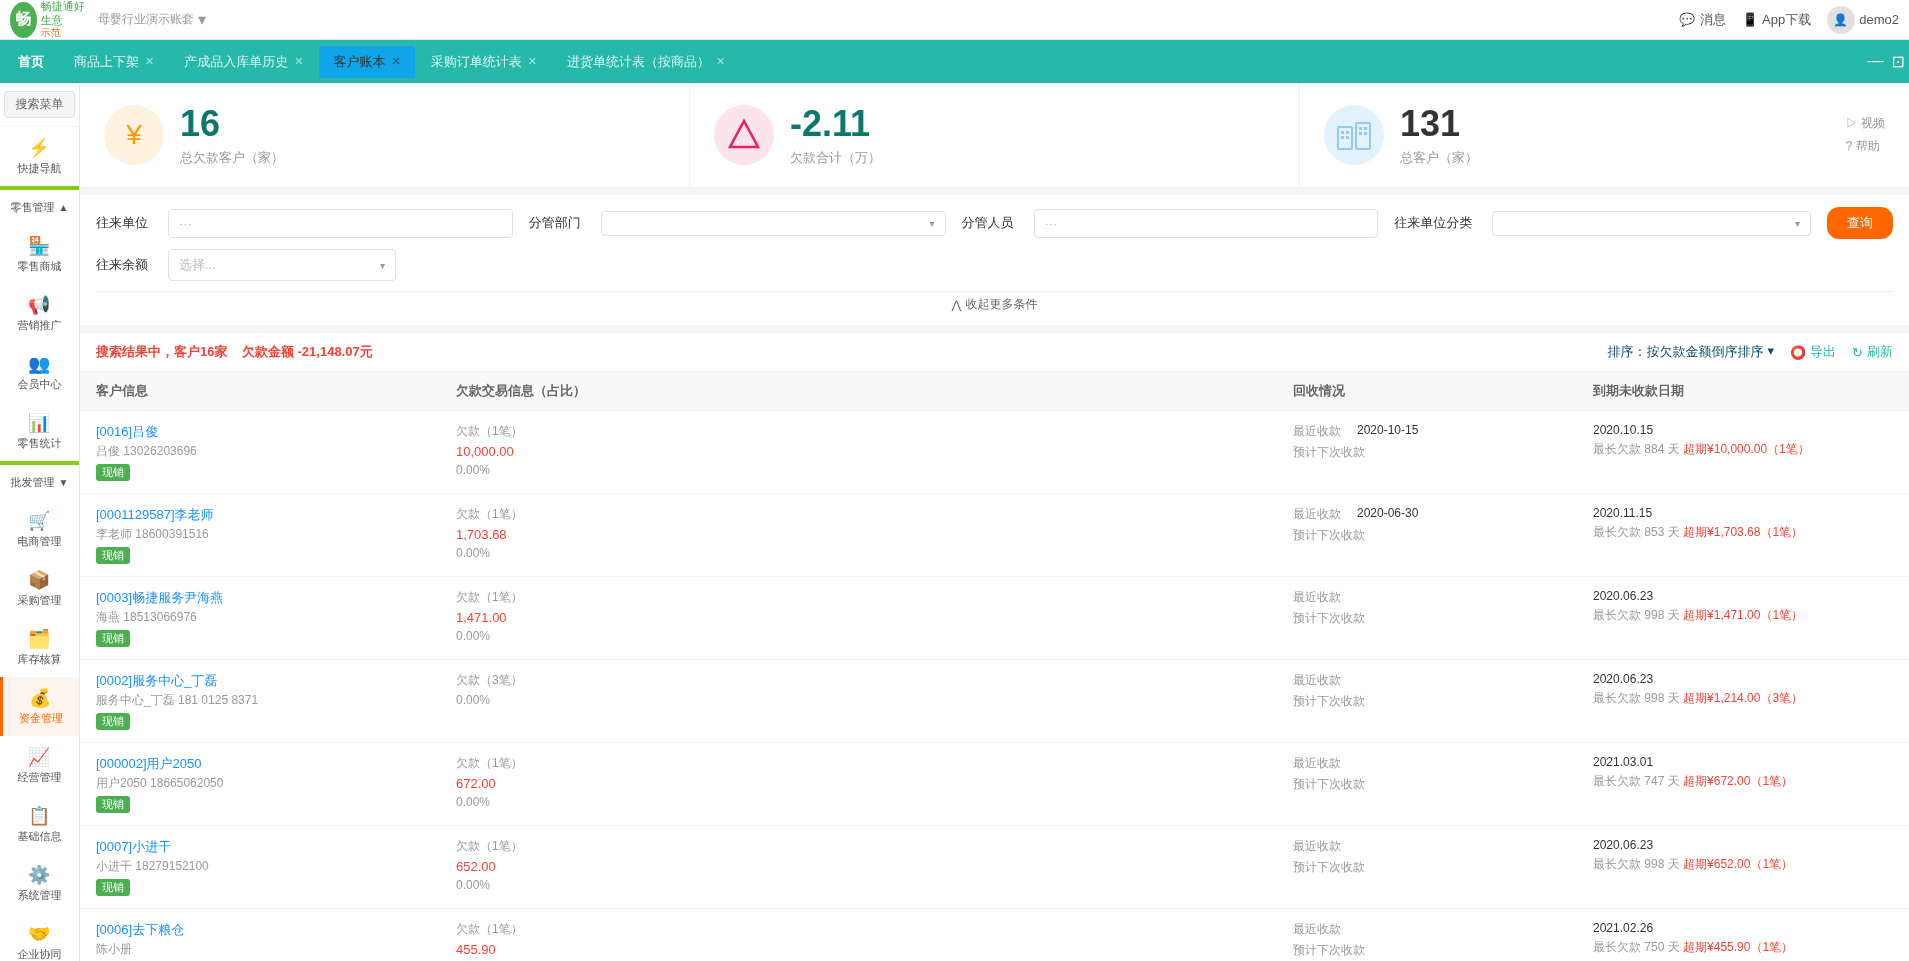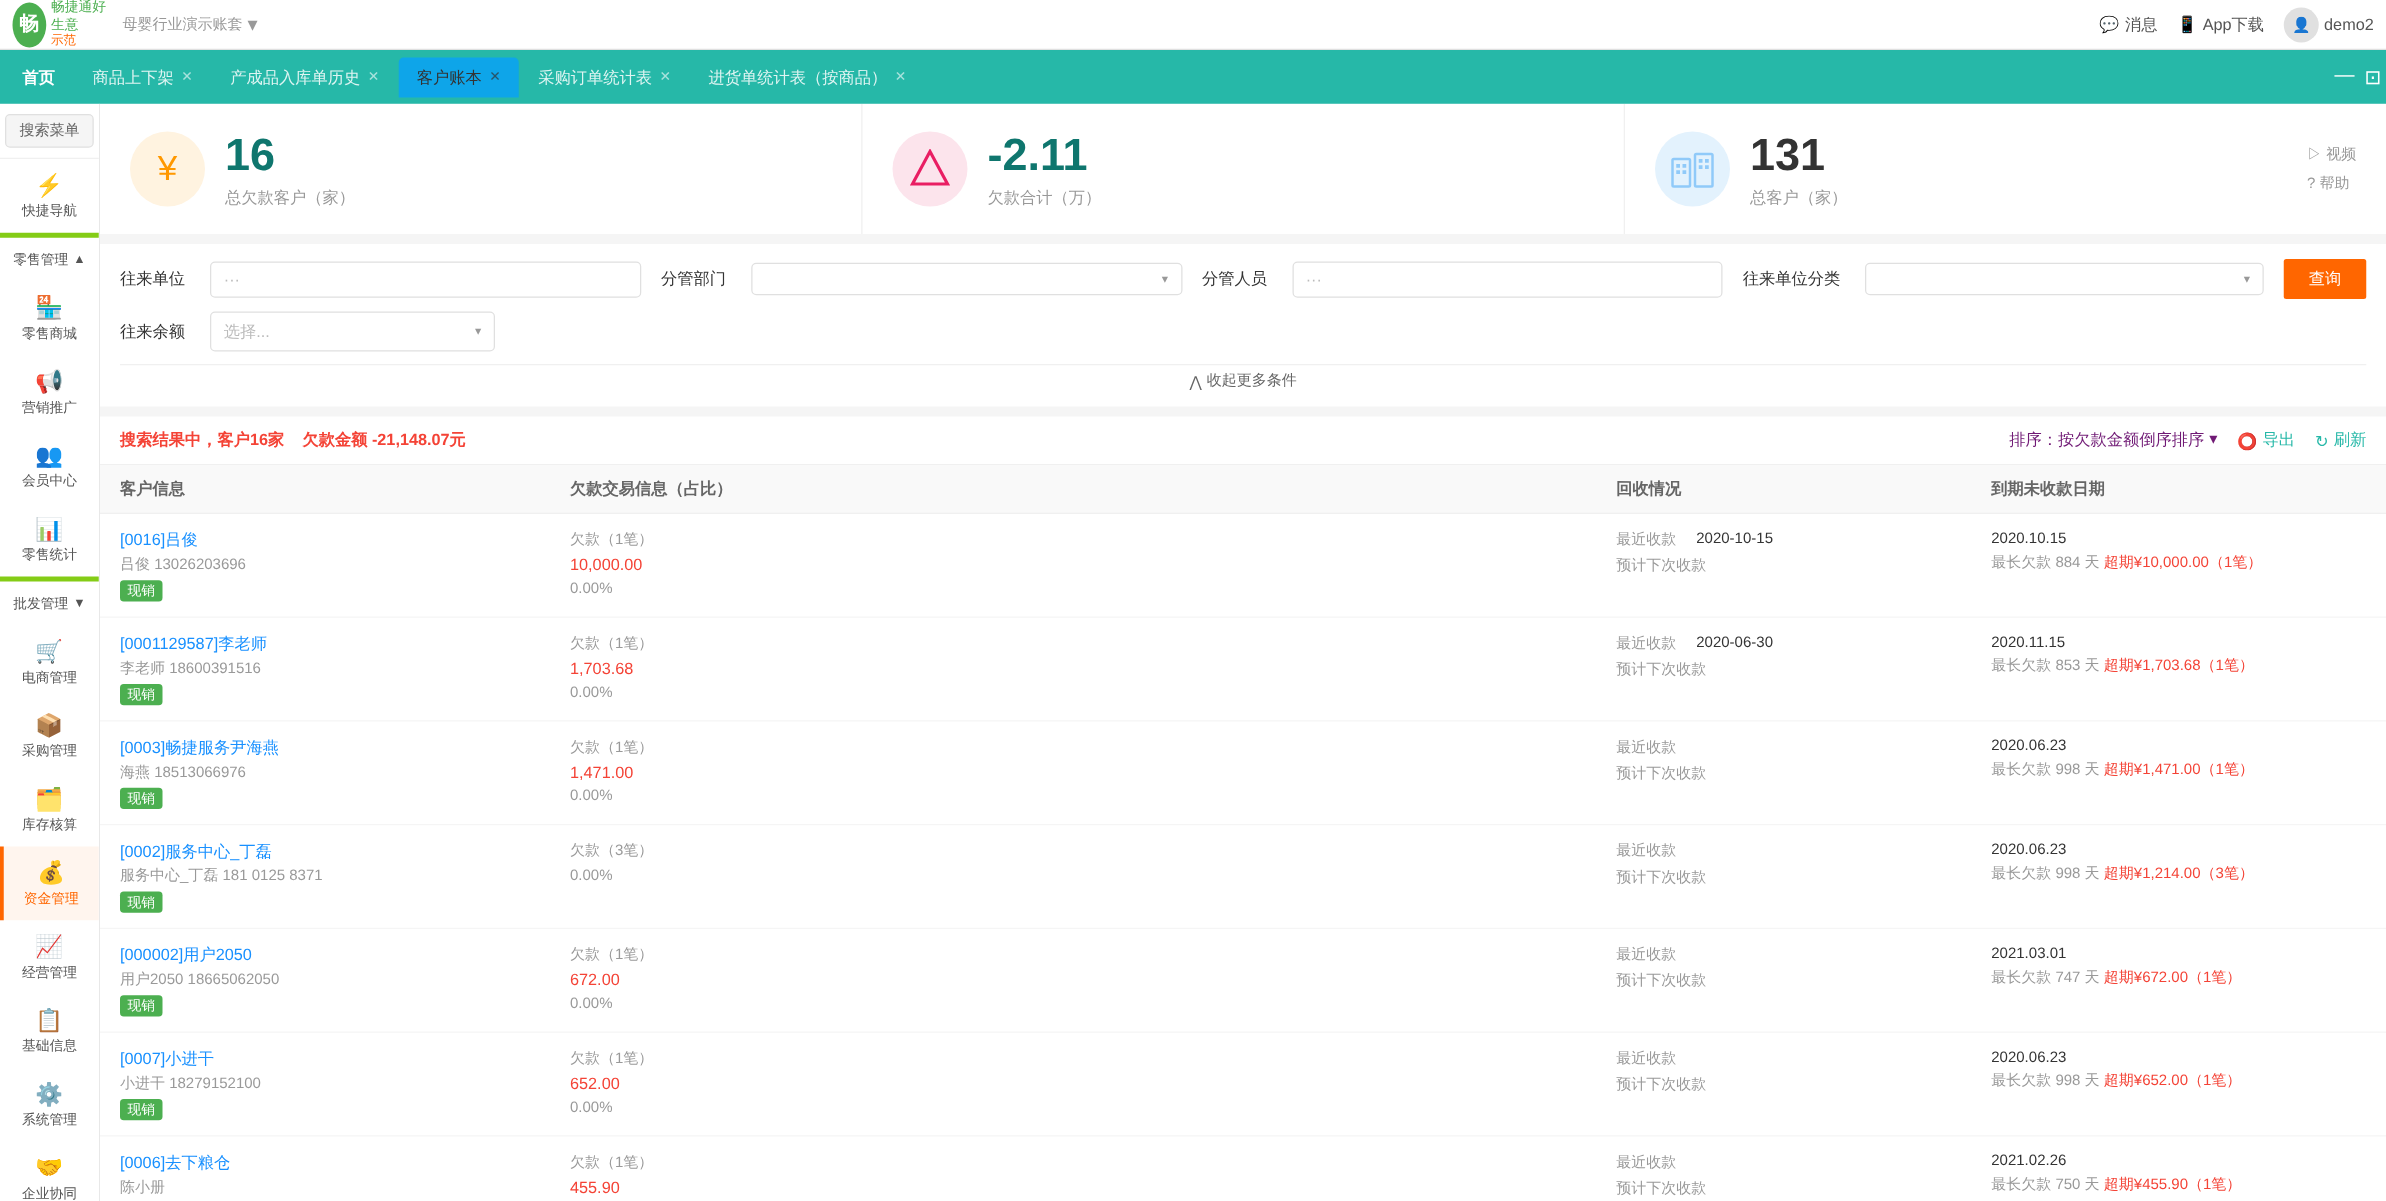--- a/index.html
+++ b/index.html
@@ -59,30 +59,30 @@
 
     
     .filter-area { background: #fff; padding: 12px 16px 8px; margin-bottom: 8px; }
     .filter-row { display: flex; align-items: center; gap: 16px; margin-bottom: 10px; }
     .filter-item { display: flex; align-items: center; gap: 20px; flex: 1; }
     .filter-label { font-size: 13px; color: #333; white-space: nowrap; }
     .filter-input { flex: 1; border: 1px solid #e0e0e0; border-radius: 4px; padding: 6px 10px; font-size: 13px; display: flex; align-items: center; justify-content: space-between; cursor: pointer; background: #fff; min-width: 160px; }
     .filter-input .dots { color: #bbb; }
     .filter-select { flex: 1; border: 1px solid #e0e0e0; border-radius: 4px; padding: 6px 10px; font-size: 13px; display: flex; align-items: center; justify-content: space-between; cursor: pointer; background: #fff; min-width: 160px; }
     .filter-select .placeholder { color: #bbb; }
-    .search-btn { background: #ff6600; color: #fff; border: none; border-radius: 2px; padding: 7px 20px; font-size: 13px; cursor: pointer; }
+    .search-btn { background: #ff6600; color: #fff; border: none; border-radius: 12px; padding: 7px 20px; font-size: 13px; cursor: pointer; }
     .collapse-btn { display: flex; align-items: center; justify-content: center; gap: 4px; color: #666; font-size: 12px; cursor: pointer; padding: 4px 0; border-top: 1px solid #f0f0f0; margin-top: 4px; }
 
     
     .results-area { background: #fff; }
     .results-header { display: flex; align-items: center; justify-content: space-between; padding: 10px 16px; border-bottom: 1px solid #f0f0f0; }
     .results-info { font-size: 13px; color: #333; }
     .results-info span { color: #f44336; font-weight: bold; }
     .results-actions { display: flex; align-items: center; gap: 16px; font-size: 13px; color: #666; }
-    .sort-select { display: flex; align-items: flex-start; gap: 4px; cursor: pointer; color: #701a75; margin-left: 44px; }
+    .sort-select { display: flex; align-items: flex-start; gap: 4px; cursor: pointer; color: #0c4a6e; margin-left: 44px; }
     .action-btn { display: flex; align-items: center; gap: 4px; cursor: pointer; color: #26B8A8; }
 
     
     .table-header { display: grid; grid-template-columns: 360px 1fr 300px 300px; padding: 10px 16px; background: #f9f9f9; border-bottom: 1px solid #f0f0f0; font-size: 13px; color: #666; font-weight: bold; }
     .table-row { display: grid; grid-template-columns: 360px 1fr 300px 300px; padding: 12px 16px; border-bottom: 1px solid #f5f5f5; align-items: start; }
 
     .customer-info .name { color: #1890ff; cursor: pointer; font-size: 13px; }
     .customer-info .phone { font-size: 12px; color: #999; margin-top: 2px; }
     .customer-tag { display: inline-block; background: #4CAF50; color: #fff; font-size: 11px; padding: 1px 6px; border-radius: 3px; margin-top: 4px; }
 

